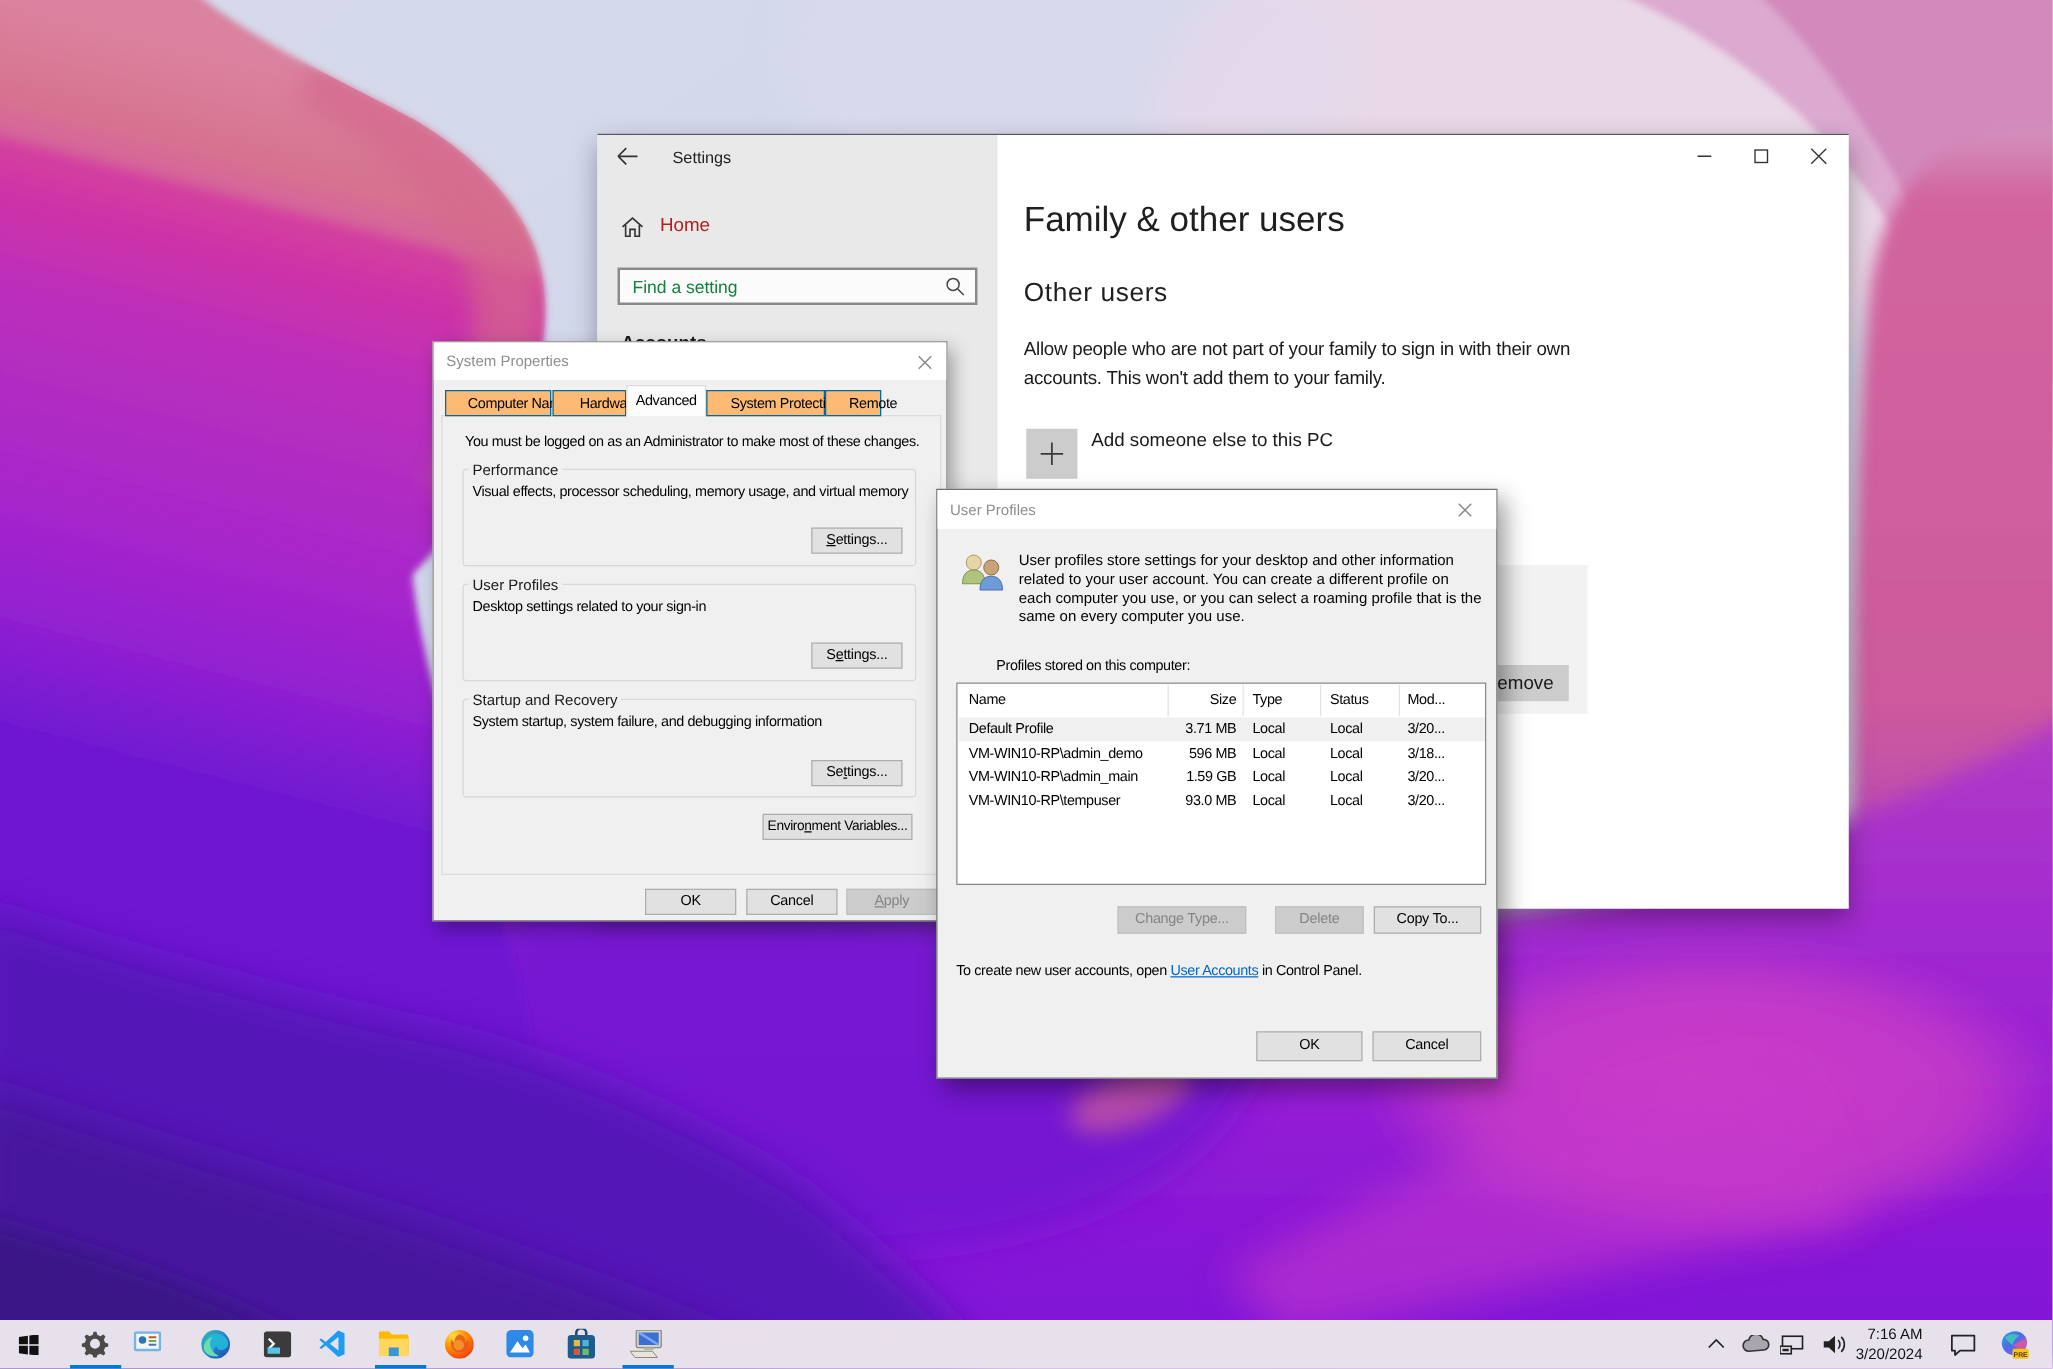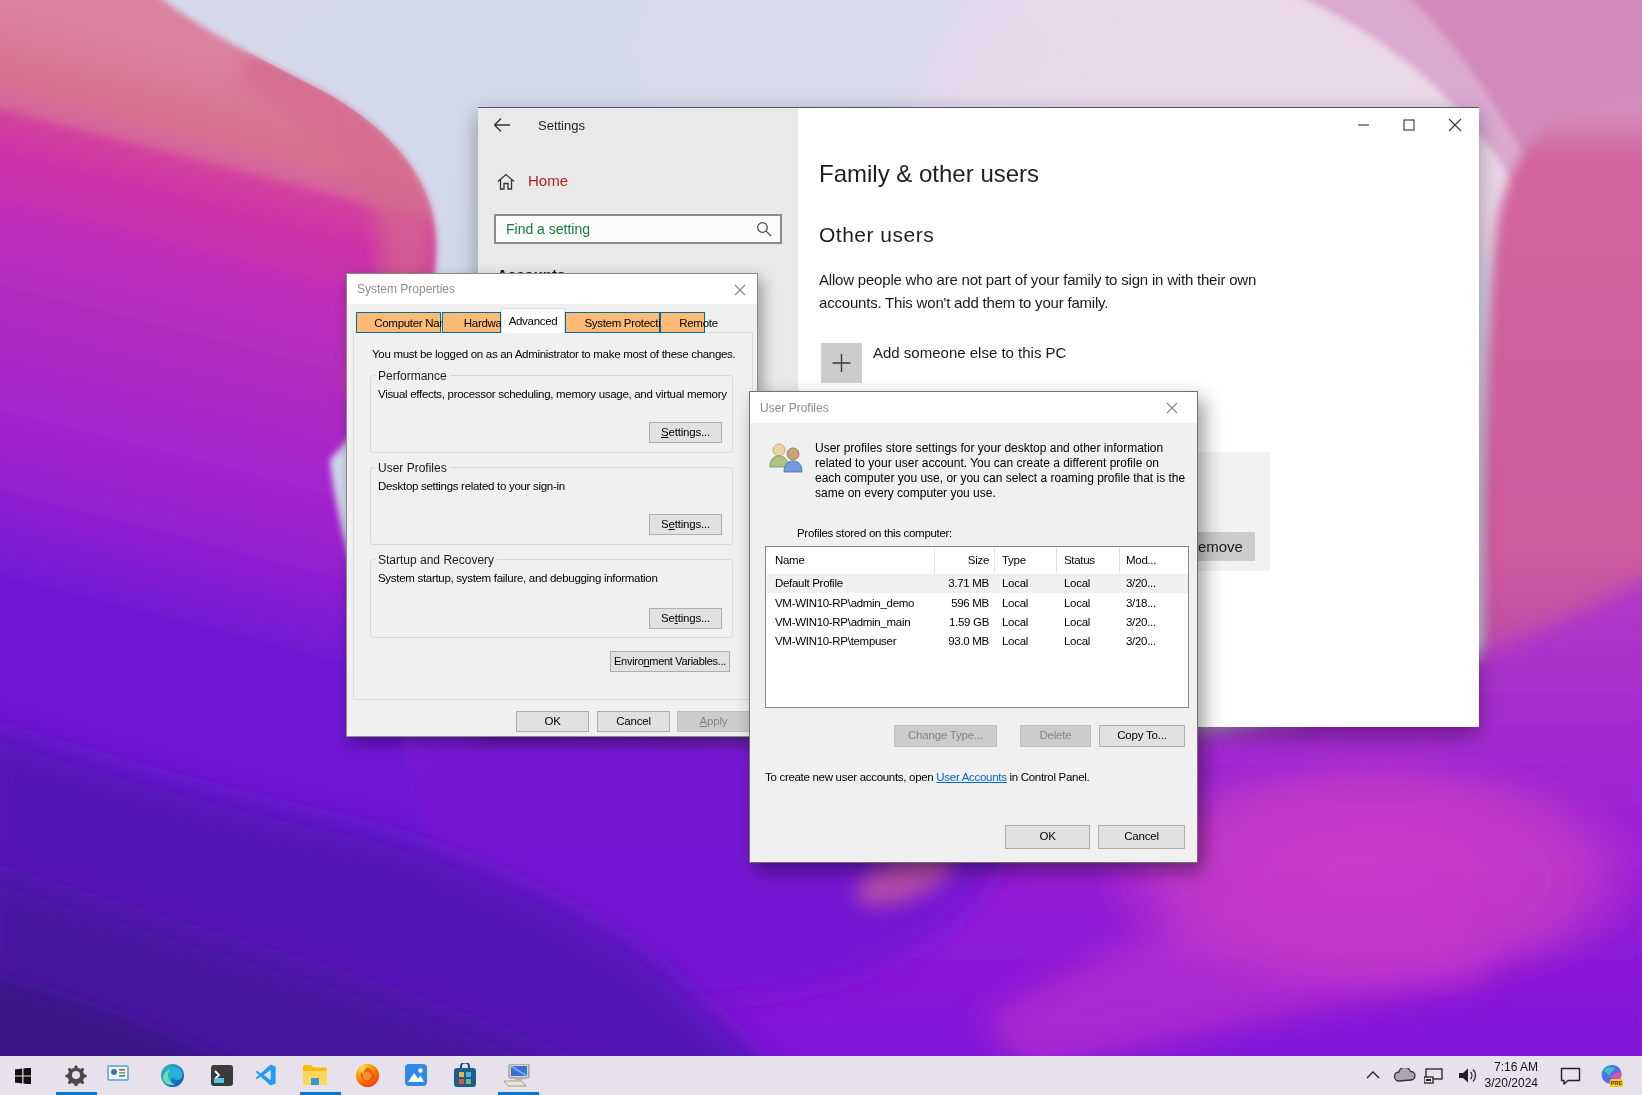--- a/index.html
+++ b/index.html
@@ -132,21 +132,21 @@
 
     <div class="abs" style="left:16px;top:106px;width:288px;height:30px;background:#fbfbfb;border:2px solid #8a8a8a;"></div>
     <div class="abs" style="left:28px;top:113px;font-size:14px;color:#15803d;">Find a setting</div>
     <svg class="abs" style="left:278px;top:113px" width="16" height="16" viewBox="0 0 16 16">
       <circle cx="6.5" cy="6.5" r="4.8" stroke="#444" stroke-width="1.2" fill="none"></circle>
       <path d="M10.2 10.2 L15 15" stroke="#444" stroke-width="1.2"></path>
     </svg>
 
     <div class="abs" style="left:19px;top:158px;font-size:15px;font-weight:600;color:#1a1a1a;">Accounts</div>
 
-    <div class="abs" style="left:341px;top:52px;font-size:24px;font-weight:300;color:#1f1f1f;">Family &amp; other users</div>
+    <div class="abs" style="left:341px;top:52px;font-size:28px;font-weight:300;color:#1f1f1f;">Family &amp; other users</div>
     <div class="abs" style="left:341px;top:115px;font-size:21px;font-weight:300;letter-spacing:0.5px;color:#1f1f1f;">Other users</div>
     <div class="abs" style="left:341px;top:160px;font-size:15px;letter-spacing:-0.2px;color:#1a1a1a;line-height:23px;">
       Allow people who are not part of your family to sign in with their own<br>accounts. This won't add them to your family.
     </div>
     <div class="abs" style="left:343px;top:235px;width:41px;height:40px;background:#cccccc;"></div>
     <svg class="abs" style="left:343px;top:235px" width="41" height="40" viewBox="0 0 41 40">
       <path d="M20.5 11 V29 M11.5 20 H29.5" stroke="#3a3a3a" stroke-width="1.4"></path>
     </svg>
     <div class="abs" style="left:395px;top:236px;font-size:15px;color:#1a1a1a;">Add someone else to this PC</div>
 

